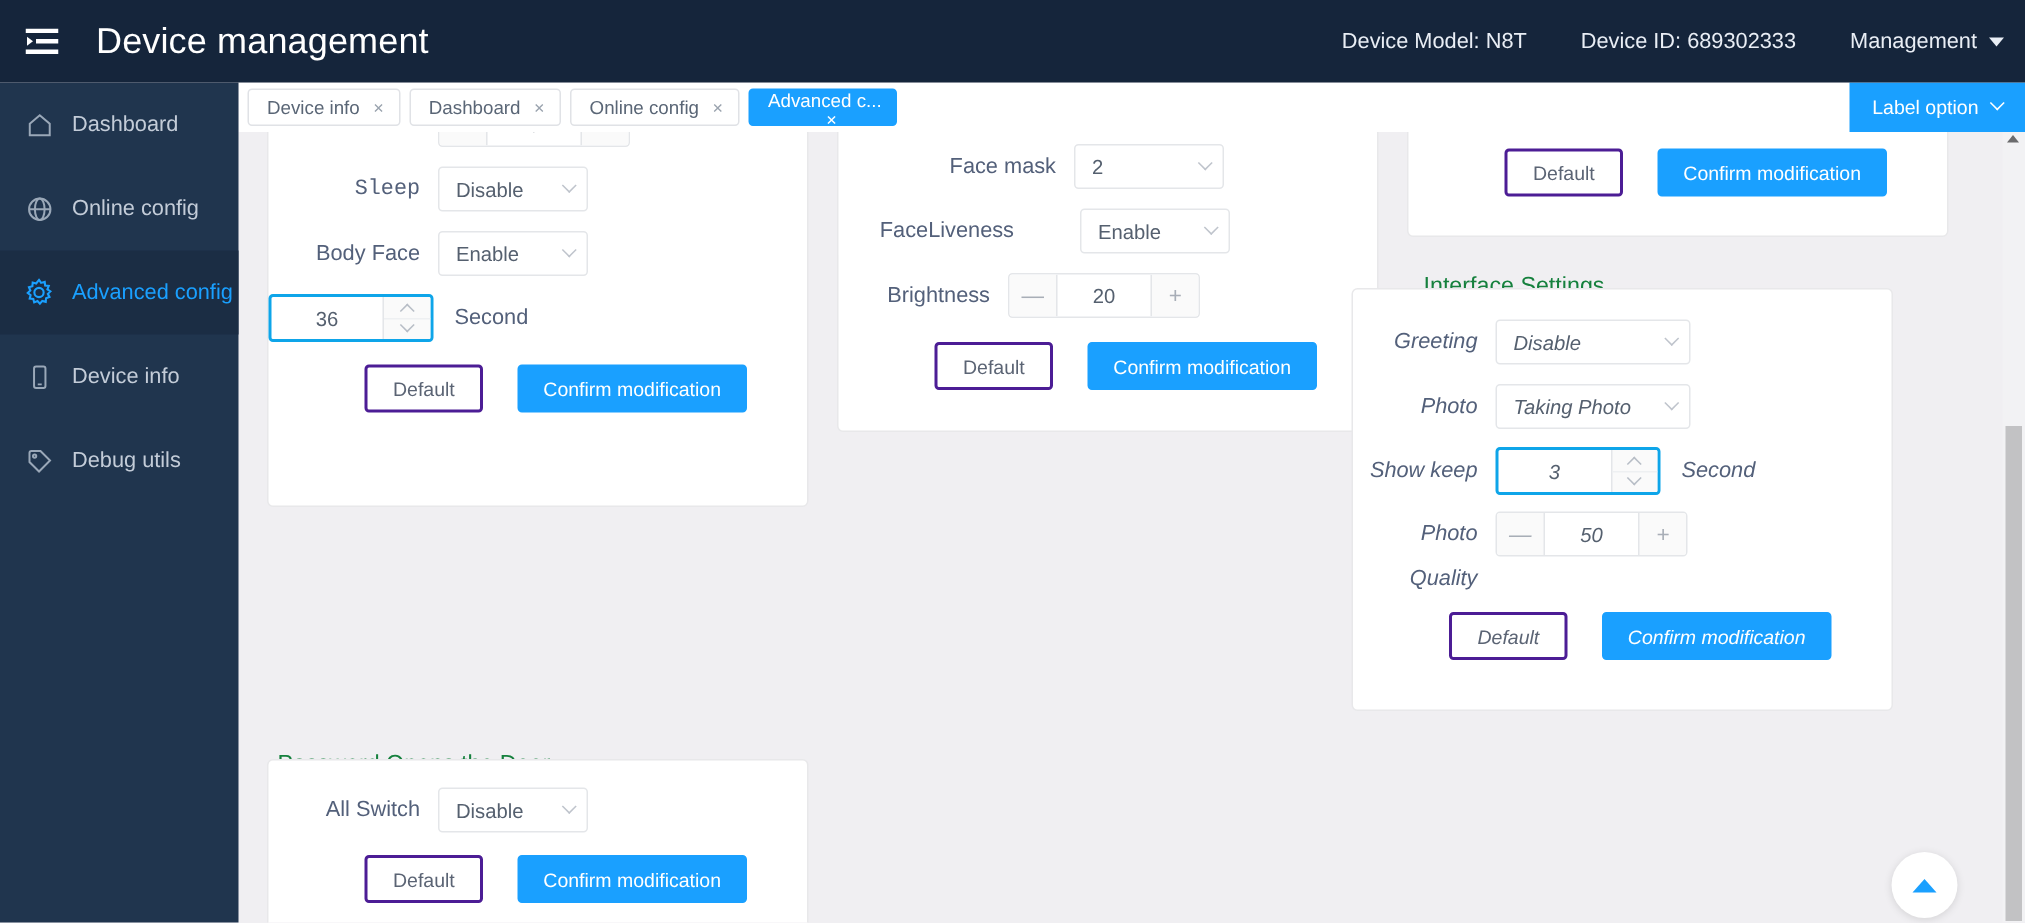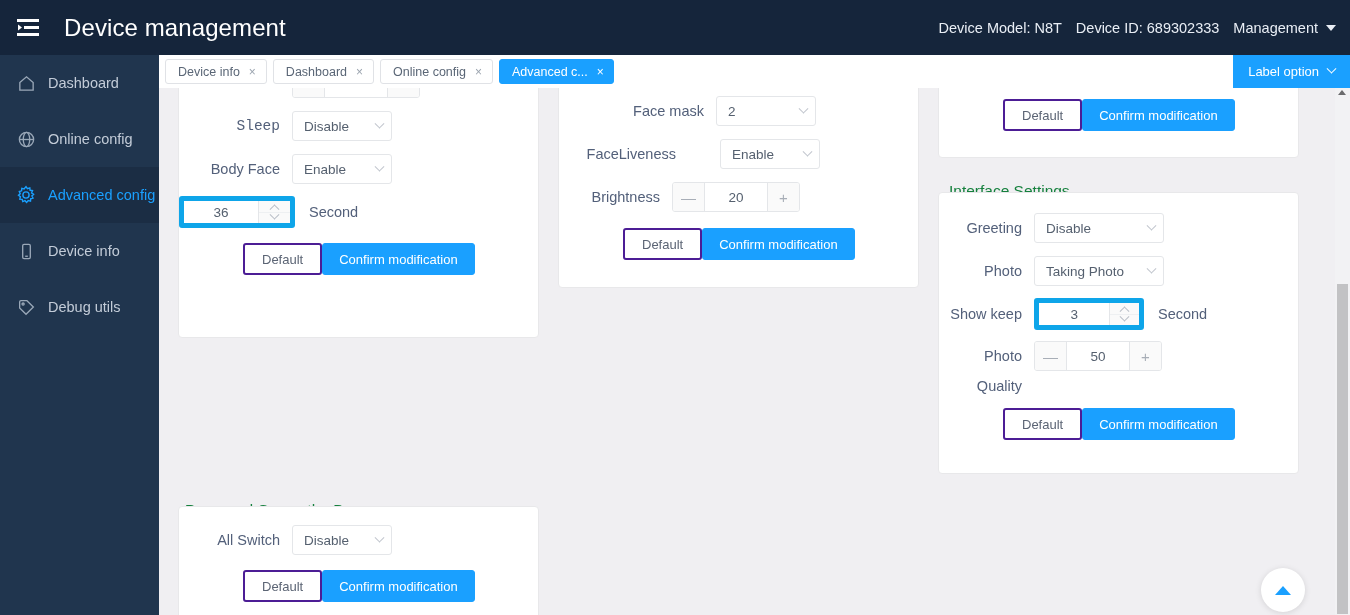--- a/index.html
+++ b/index.html
@@ -31,21 +31,21 @@
     font-weight: normal;
     letter-spacing: .1px;
     margin-left: 8px;
   }
   #header-right {
     margin-left: auto;
     display: flex; align-items: center;
     color: #e9eef5; font-size: 14.5px;
     padding-right: 14px;
   }
-  #header-right .hitem { margin-left: 14px; white-space: nowrap; }
+  #header-right .hitem { margin-left: 36px; white-space: nowrap; }
   #header-right .hitem.menu { display: flex; align-items: center; cursor: pointer; }
   .caret-down {
     display: inline-block;
     width: 0; height: 0;
     border-left: 5px solid transparent;
     border-right: 5px solid transparent;
     border-top: 6px solid #e9eef5;
     margin-left: 8px;
   }
 
@@ -102,20 +102,21 @@
     margin-left: 9px;
     font-size: 12px;
     color: #9aa3ae;
     line-height: 1;
   }
   .tab.active {
     background: #1aa0ff;
     border-color: #1aa0ff;
     color: #fff;
     padding-right: 9px;
+    flex-direction: column;
   }
   .tab.active .tab-close { color: #fff; }
   #label-option {
     margin-left: auto;
     height: 33px;
     background: #1aa0ff;
     color: #fff;
     font-size: 13px;
     display: flex; align-items: center;
     padding: 0 15px;
@@ -216,21 +217,21 @@
     width: 62px;
     display: flex; align-items: center; justify-content: center;
     font-size: 13.5px;
     color: #55606f;
   }
 
   
   .spinner {
     display: flex;
     height: 32px;
-    border: 5px solid #0ea5e9;
+    border: 2px solid #0ea5e9;
     border-radius: 3px;
     overflow: hidden;
     background: #fff;
   }
   .spinner .spin-val {
     width: 74px;
     display: flex; align-items: center; justify-content: center;
     font-size: 13.5px;
     color: #55606f;
   }
@@ -274,21 +275,21 @@
   .btn.default {
     background: #fff;
     border: 2px solid #4c1d95;
     color: #5b6474;
     padding: 0 17px;
   }
   .btn.primary {
     background: #1aa0ff;
     color: #fff;
     padding: 0 16px;
-    margin-left: 0;
+    margin-left: 23px;
     border: 1px solid #1aa0ff;
   }
 
   
   #vscroll-track {
     position: absolute;
     top: 88px; right: 0;
     width: 15px; height: 527px;
     background: #f2f2f4;
     z-index: 25;
@@ -519,21 +520,21 @@
 
   <div class="card" style="left:779px; top:-60px; width:361px; height:130px;">
     <div class="btn-row" style="left:64px; top:70px;">
       <div class="btn default">Default</div>
       <div class="btn primary">Confirm modification</div>
     </div>
   </div>
 
   <div class="section-title" style="left:790px; top:78px;">Interface Settings</div>
 
-  <div class="card" style="left:779px; top:104px; width:361px; height:282px;">
+  <div class="card" style="left:742px; top:104px; width:361px; height:282px;font-style:italic;">
 
     <div class="frow" style="left:0px; top:20px; width:361px;">
       <div class="flabel" style="width:95px;">Greeting</div>
       <div class="sel" style="width:130px;">
         <span class="sel-val">Disable</span>
         <span class="chev"></span>
       </div>
     </div>
 
     <div class="frow" style="left:0px; top:63px; width:361px;">

